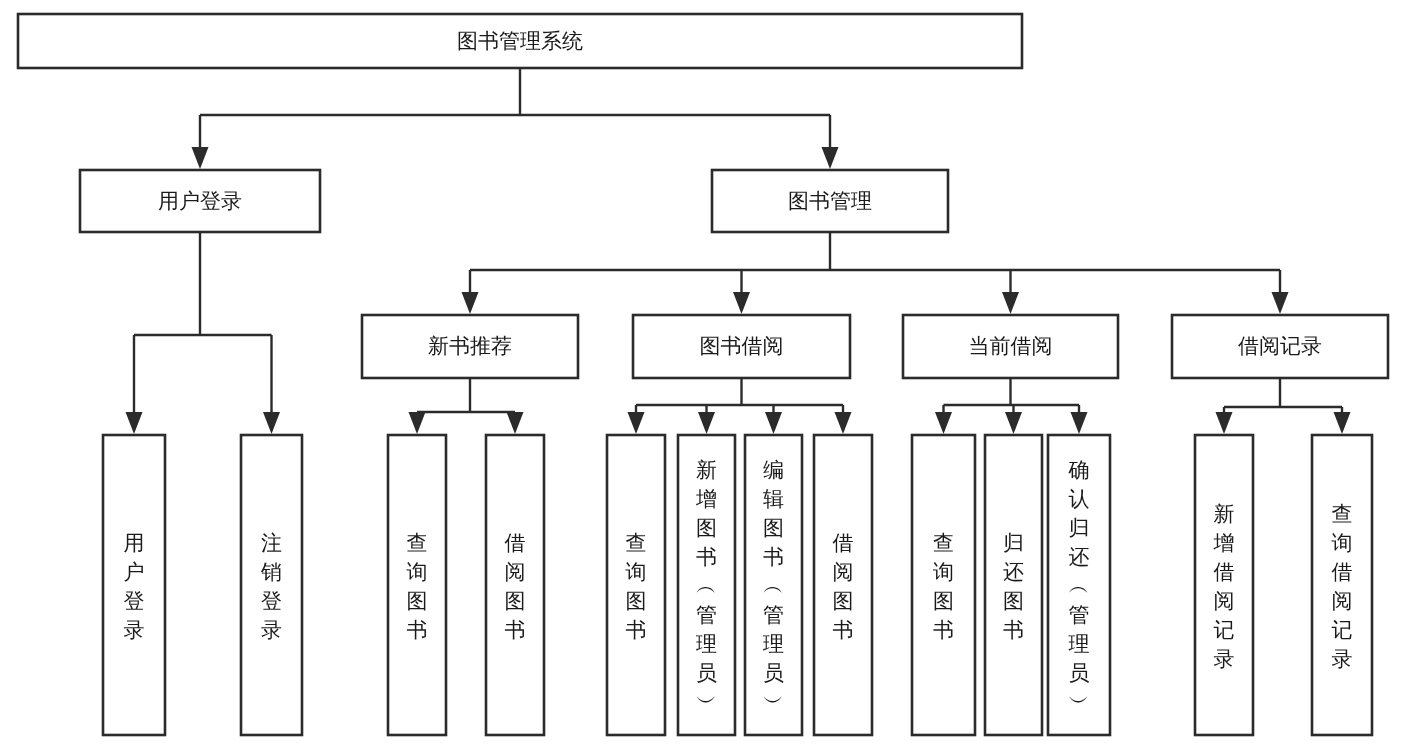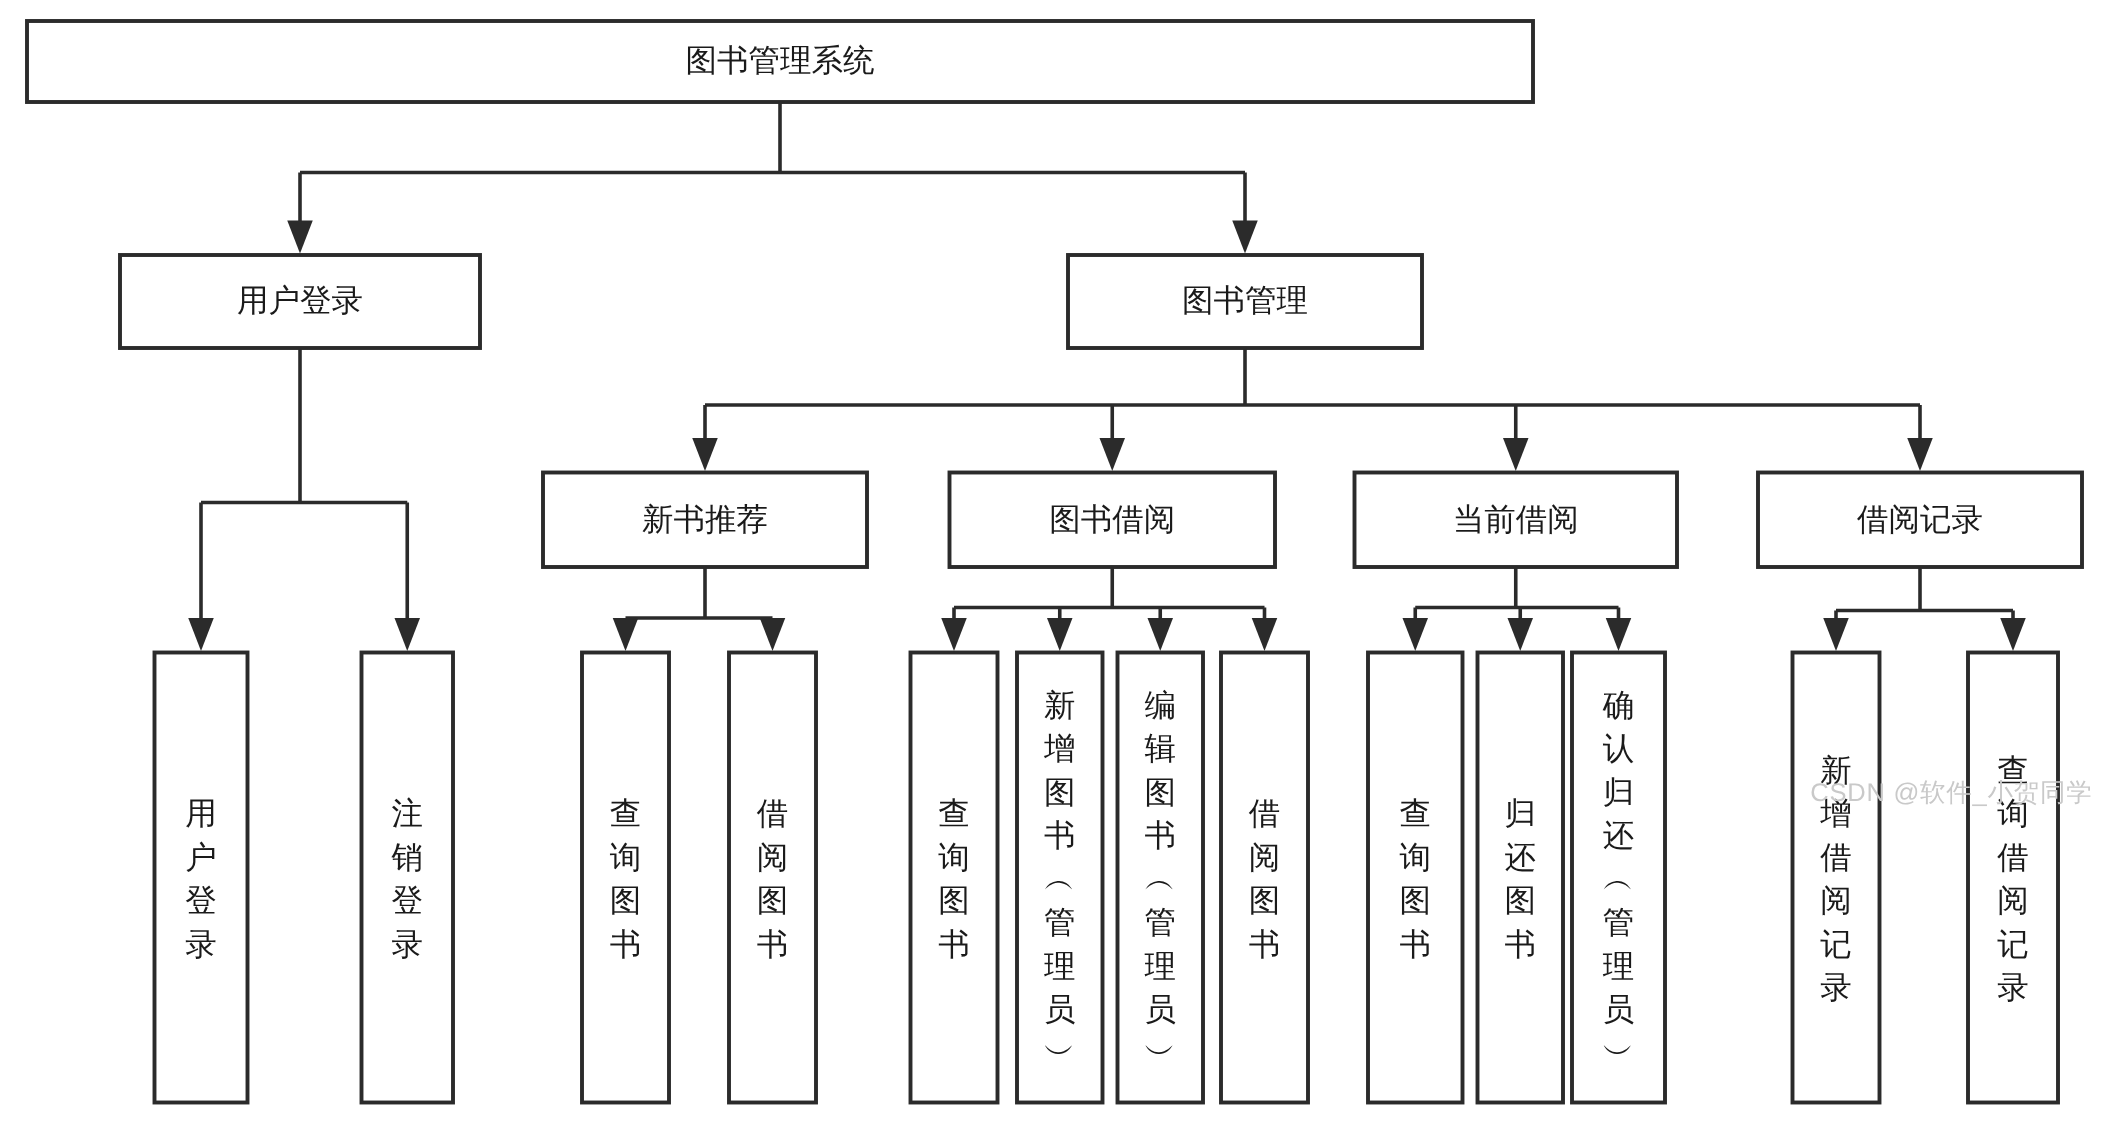--- a/index.html
+++ b/index.html
@@ -206,14 +206,13 @@
           <text x="1224" y="520.62" class="node-label-v"><tspan x="1224" dy="0">新</tspan><tspan x="1224" dy="29">增</tspan><tspan x="1224" dy="29">借</tspan><tspan x="1224" dy="29">阅</tspan><tspan x="1224" dy="29">记</tspan><tspan x="1224" dy="29">录</tspan></text>
         </g>
         <g>
           <rect x="1312" y="435" width="60" height="300" class="node-box"></rect>
           <text x="1342" y="520.62" class="node-label-v"><tspan x="1342" dy="0">查</tspan><tspan x="1342" dy="29">询</tspan><tspan x="1342" dy="29">借</tspan><tspan x="1342" dy="29">阅</tspan><tspan x="1342" dy="29">记</tspan><tspan x="1342" dy="29">录</tspan></text>
         </g>
       </g>
 
   </svg>
 
-  <div class="watermark-text">CSDN @软件_小贺同学</div>
 </div>
 
 </body></html>

